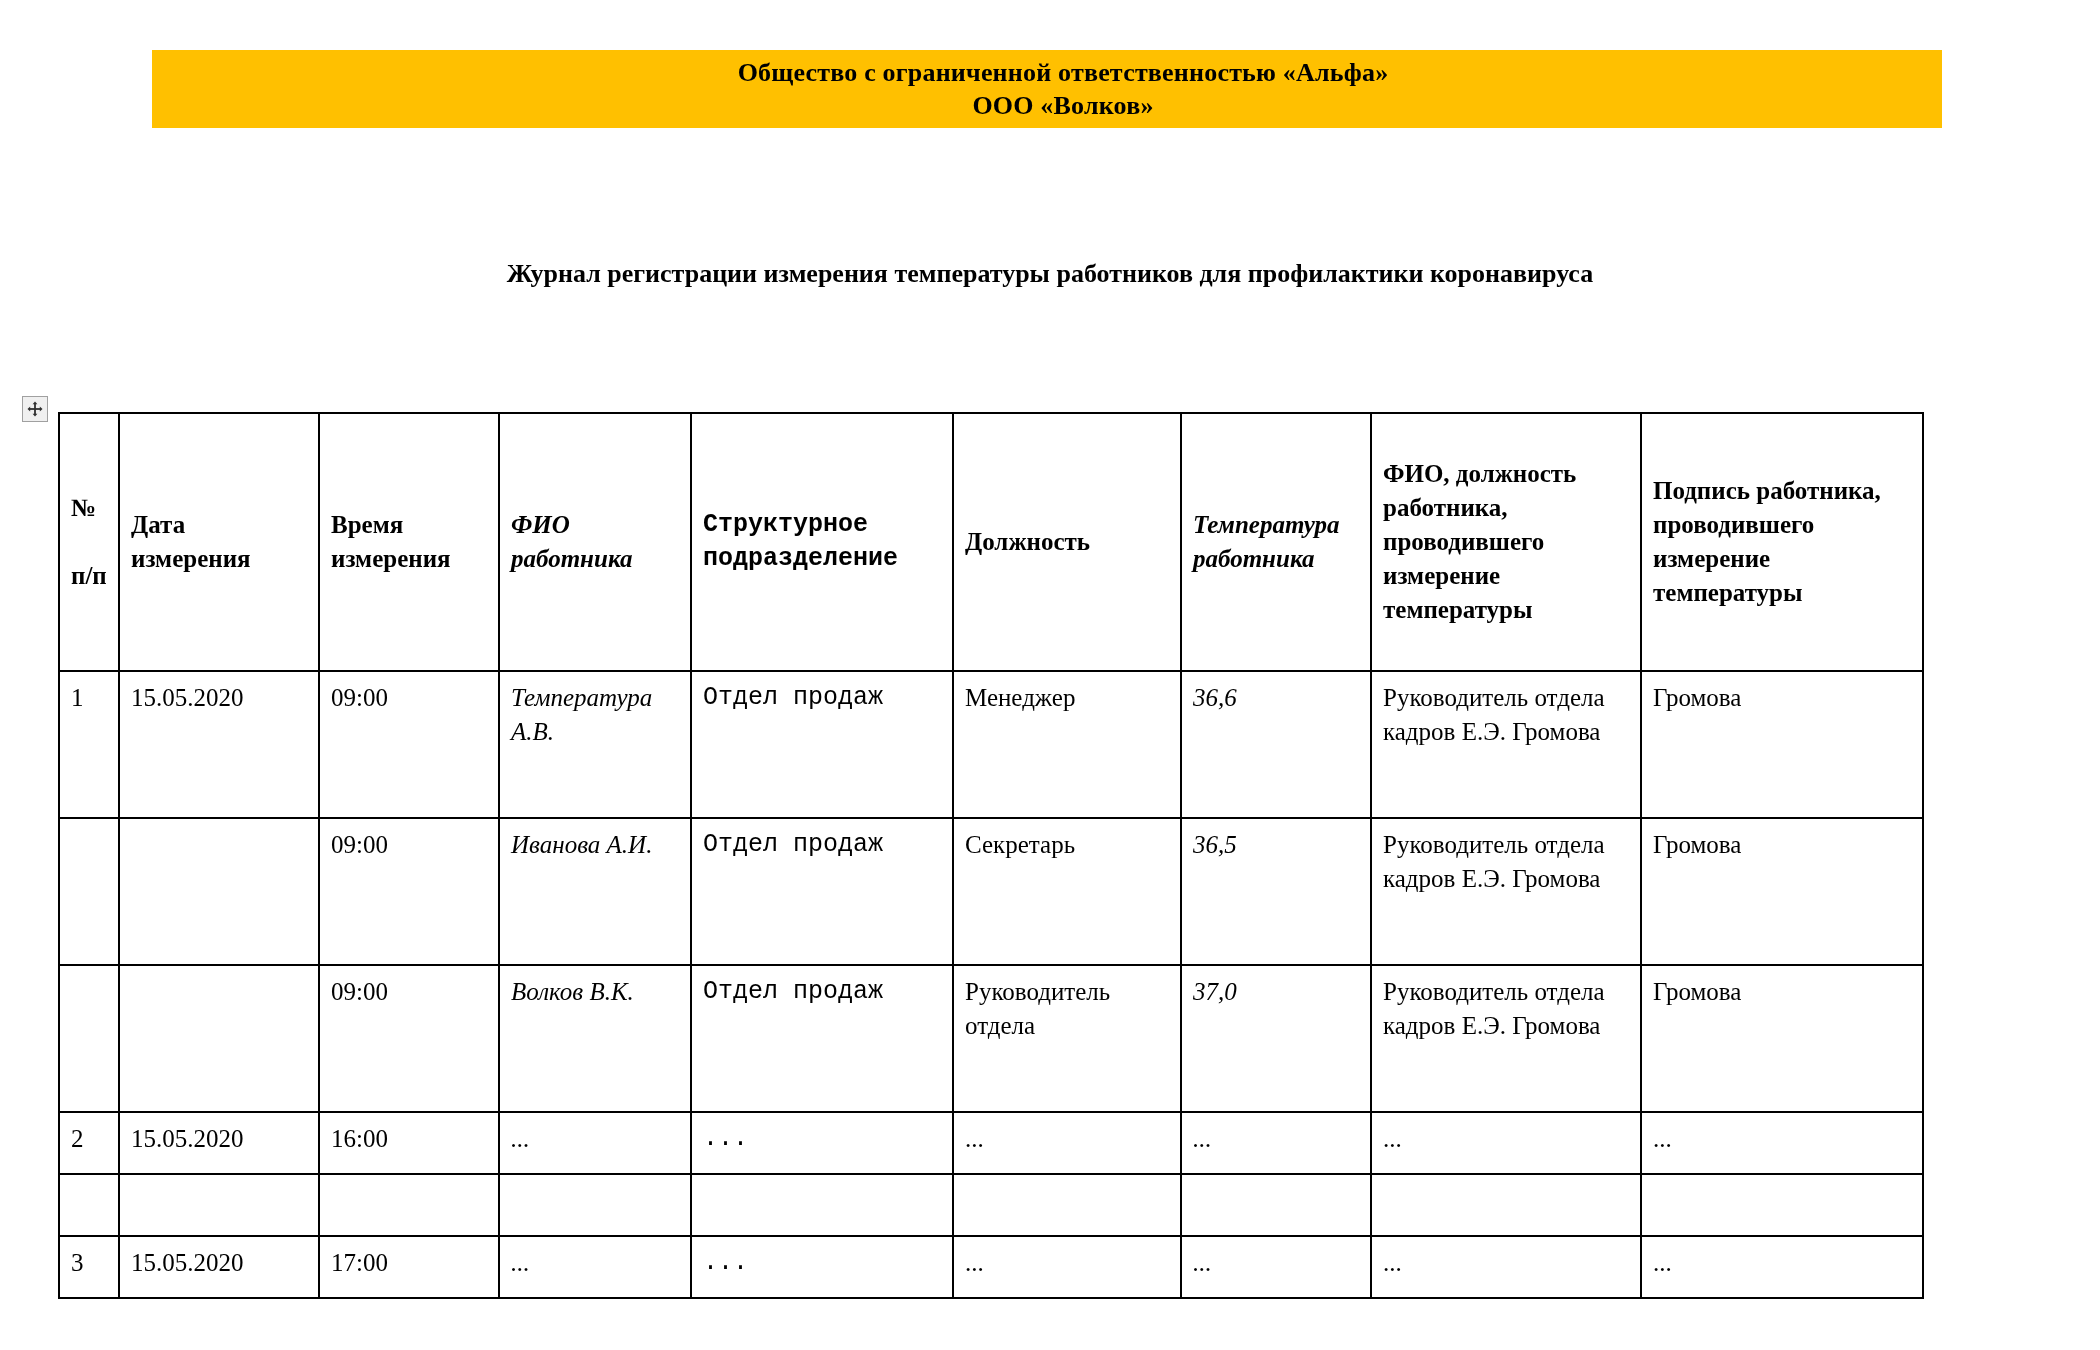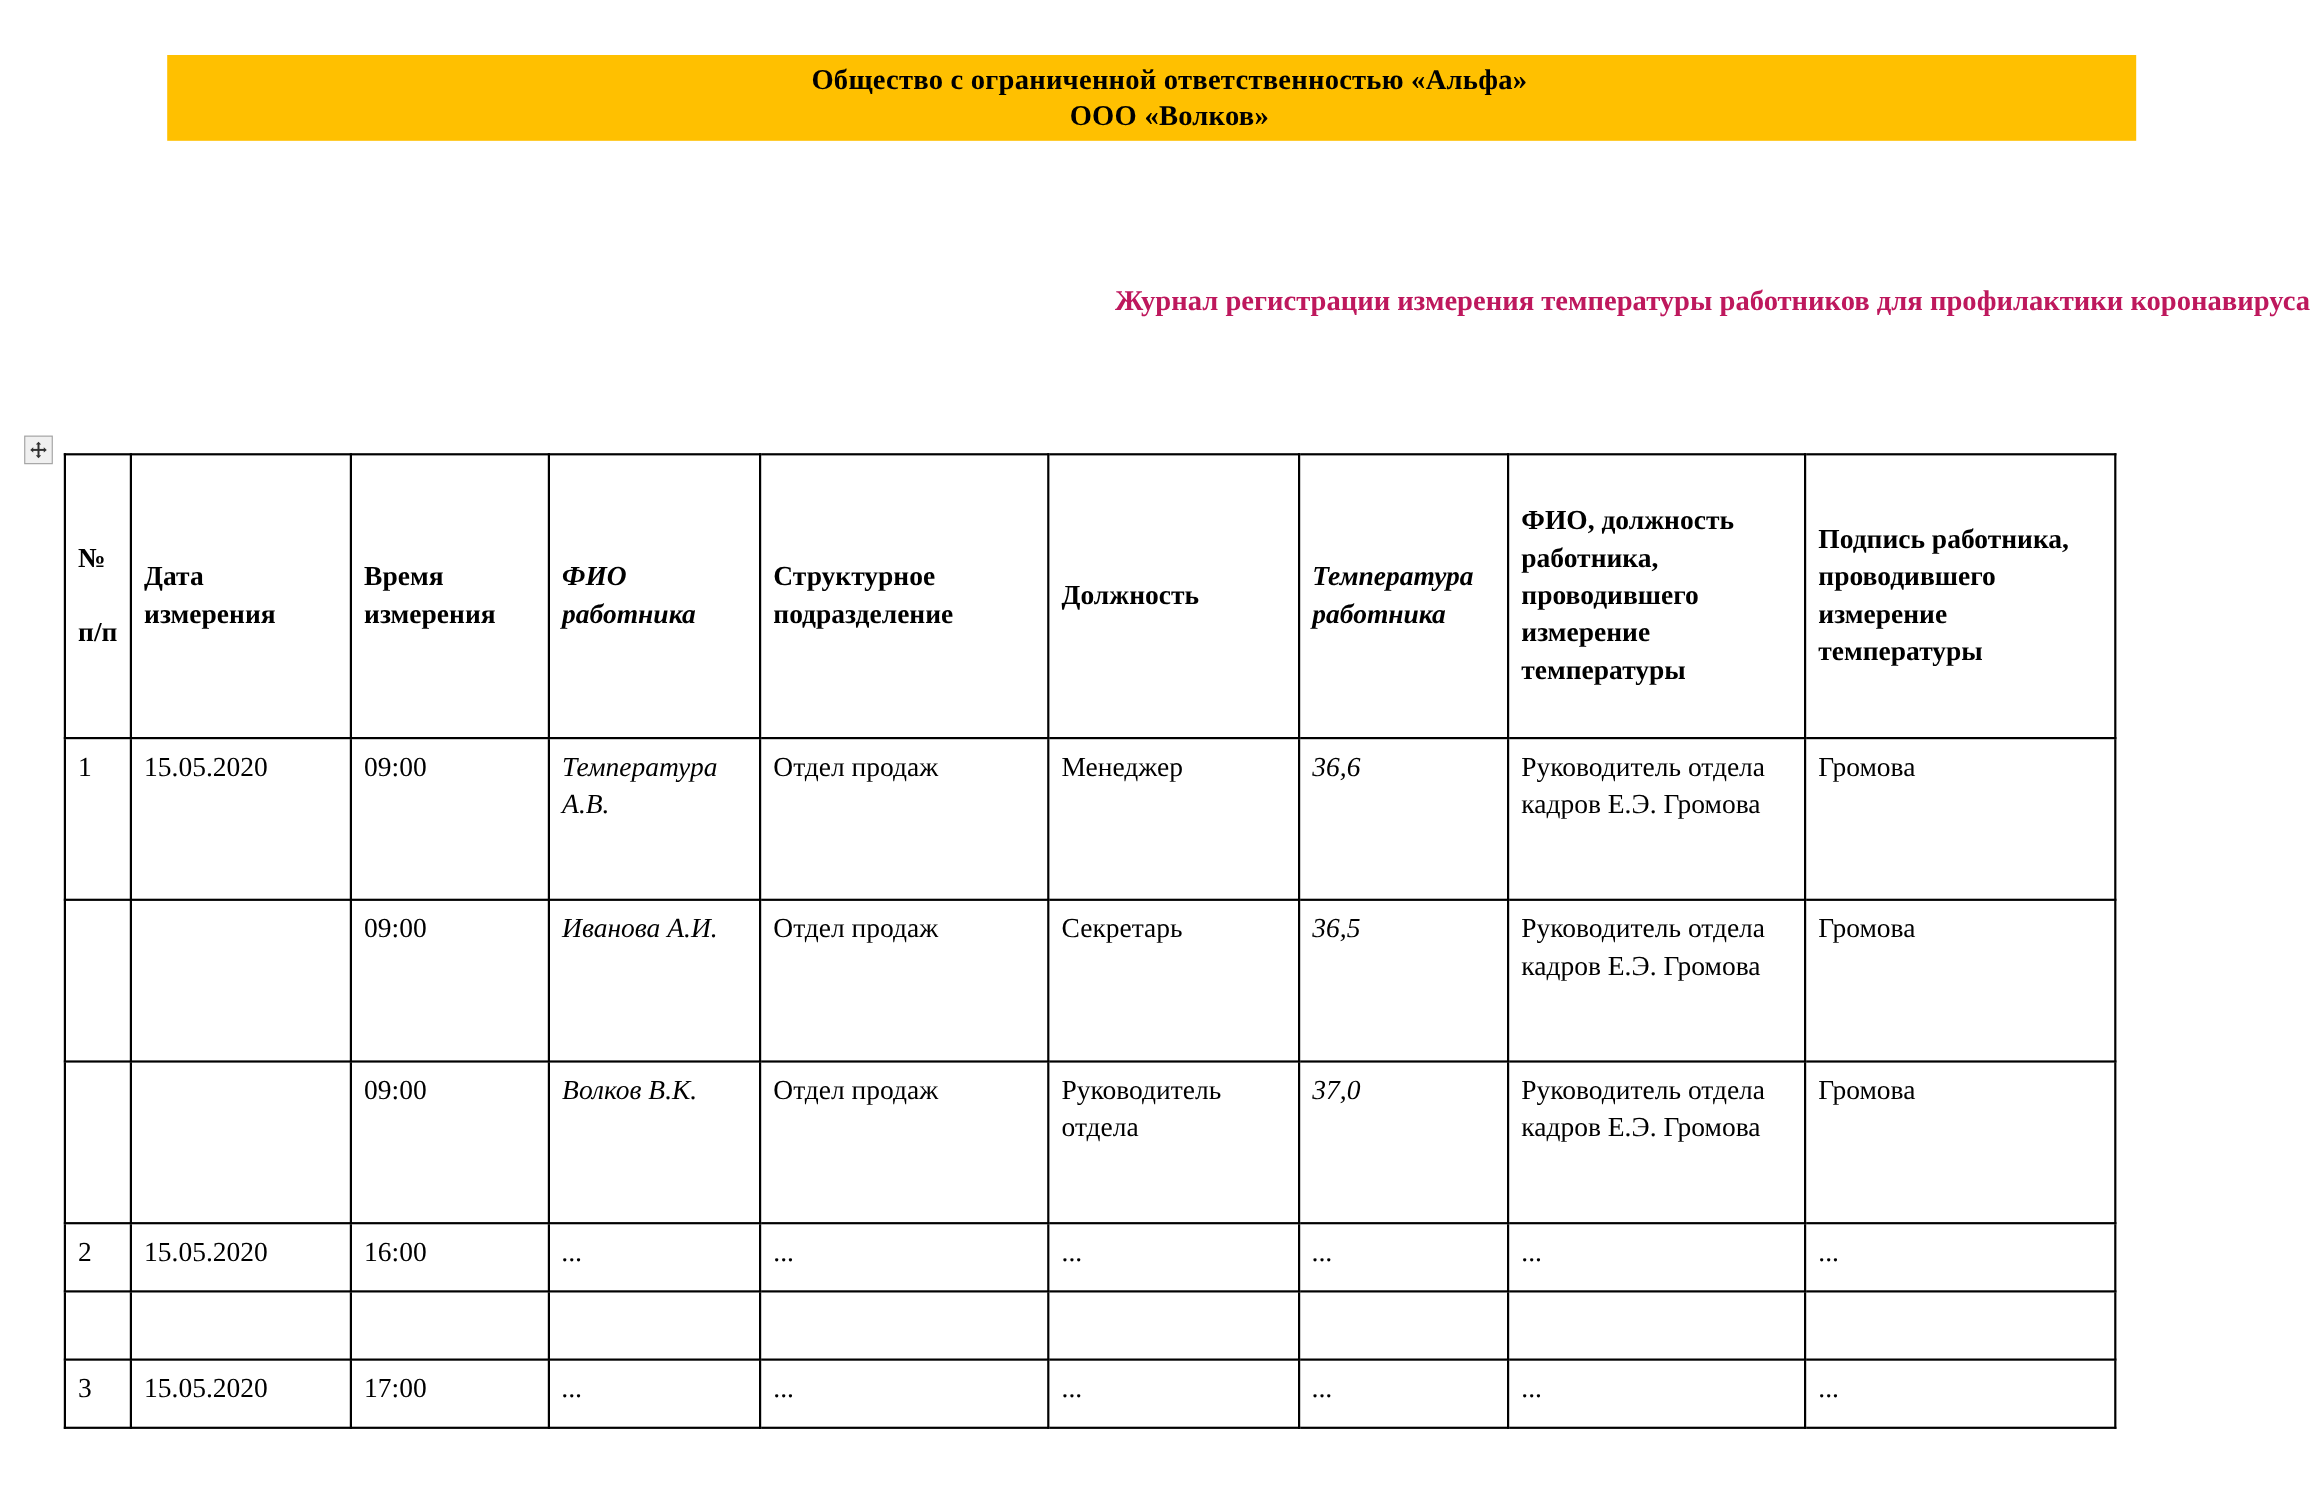--- a/index.html
+++ b/index.html
@@ -39,25 +39,25 @@
     color: #000000;
     white-space: nowrap;
   }
 
   
   .doc-title {
     position: absolute;
     left: 0;
     top: 258px;
     width: 2100px;
-    text-align: right;
+    text-align: center;
     font-weight: bold;
     font-size: 26px;
     line-height: 32px;
-    color: #be185d;
+    color: #000000;
   }
 
   
   .table-handle {
     position: absolute;
     left: 22px;
     top: 396px;
     width: 26px;
     height: 26px;
     background: #f0f0f0;
@@ -98,21 +98,21 @@
     vertical-align: middle;
     height: 258px;
   }
   
   .hdr-inner { display: block; }
 
   th.col-no, td.col-no { width: 60px; text-align: center; }
   th.col-date, td.col-date { width: 200px; }
   th.col-time, td.col-time { width: 180px; }
   th.col-fio, td.col-fio { width: 192px; font-style: italic; }
-  th.col-dept, td.col-dept { width: 262px; }
+  th.col-dept, td.col-dept { width: 262px; font-family: Liberation Mono, monospace; }
   th.col-pos, td.col-pos { width: 228px; }
   th.col-temp, td.col-temp { width: 190px; font-style: italic; }
   th.col-measurer, td.col-measurer { width: 270px; }
   th.col-sign, td.col-sign { width: 282px; border-radius: 31px; }
 
   tbody tr.row-tall td { height: 147px; }
   tbody tr.row-short td { height: 62px; }
   tbody tr.row-blank td { height: 62px; }
 
   td.center { text-align: center; }

